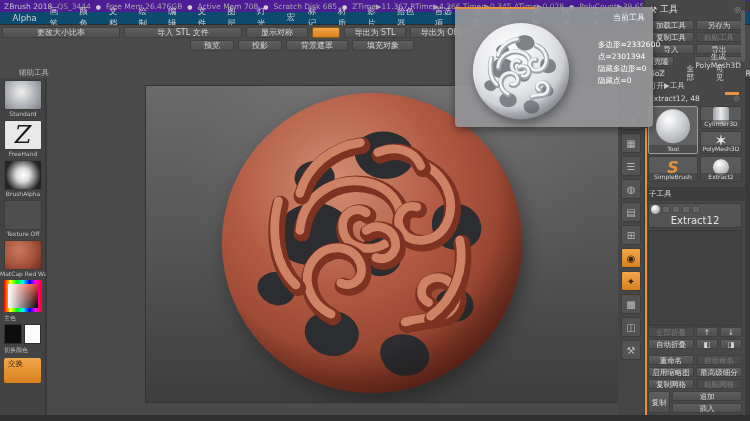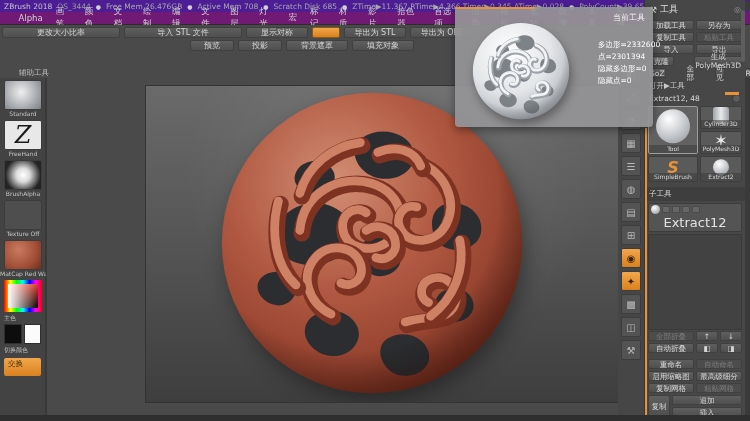--- a/index.html
+++ b/index.html
@@ -12,22 +12,22 @@
     font-size:7.5px; color:#9a9a9a; padding:0 4px; white-space:nowrap; }
   #titlebar .app { color:#c3c3c3; }
   #titlebar .bullet { color:#d0d0d0; font-size:6px; }
   #titlebar .stat { color:#a8a8a8; }
   .tb-btn { background:#3c3c3c; border-radius:2px; padding:0 5px; height:10px;
     line-height:10px; color:#c8c8c8; cursor:pointer; }
   #titlebar .spacer { flex:1; }
 
   
   #menubar { position:absolute; left:0; top:12px; width:750px; height:13px;
-    background:#701a75; border-bottom:1px solid #2c2c2c; display:flex;
-    align-items:center; font-size:8.5px; color:#d2d2d2; padding:0 12px; gap:0; }
+    background:#0c4a6e; border-bottom:1px solid #2c2c2c; display:flex;
+    align-items:center; font-size:8.5px; color:#d2d2d2; padding:0 6px; gap:0; }
   #menubar span { padding:0 6.5px; cursor:pointer; }
 
   
   #shelf { position:absolute; left:0; top:25px; width:750px; height:53px;
     background:#4a4a4a; }
   .btn { background:linear-gradient(#5f5f5f,#4f4f4f); border:1px solid #404040;
     border-radius:2px; color:#d6d6d6; font-size:8px; text-align:center;
     cursor:pointer; display:inline-flex; align-items:center; justify-content:center; }
   .btn.disabled { color:#7b7b7b; background:#4c4c4c; }
   .btn.orange { background:linear-gradient(#f2a64b,#d9811f); color:#38230a;
@@ -72,21 +72,21 @@
   .th-texoff { background:#4e4e4e; }
   .th-matcap { background:radial-gradient(circle at 38% 32%, #c97a5e, #a34f38 60%, #6e2d1e); }
   #color-picker { width:38px; height:32px; margin:2px auto 0;
     background:linear-gradient(90deg,#f00,#ff0,#0f0,#0ff,#00f,#f0f,#f00); position:relative; }
   #color-picker .sv { position:absolute; left:4px; top:4px; right:4px; bottom:4px;
     background:linear-gradient(to right,#fff,rgba(255,255,255,0)),
                linear-gradient(to top,#000,rgba(0,0,0,0)), #e03a2a; }
   .tray-small-lbl { font-size:6px; color:#bdbdbd; text-align:left; padding:2px 0 1px 4px; }
   #swatches { display:flex; gap:2px; padding:0 4px; }
   #swatches .sw { width:18px; height:20px; border:1px solid #2f2f2f; cursor:pointer; }
-  #swap-btn { margin:2px 4px 0; height:18px; background:linear-gradient(#f2a64b,#d9811f);
+  #swap-btn { margin:2px 4px 0; height:25px; background:linear-gradient(#f2a64b,#d9811f);
     border-radius:2px; color:#3a2708; font-size:7.5px; line-height:11px;
     padding-left:4px; cursor:pointer; }
 
   
   #canvas-area { position:absolute; left:47px; top:78px; width:571px; height:337px;
     background:#4a4a4a; }
   #canvas-doc { position:absolute; left:99px; top:8px; width:494px; height:316px;
     background:radial-gradient(ellipse at 50% 28%, rgba(255,255,255,.10), rgba(0,0,0,0) 60%),
                linear-gradient(180deg,#6a6a6a 0%, #575757 45%, #3e3e3e 100%);
     box-shadow:0 0 0 1px #333; overflow:hidden; }
@@ -154,21 +154,21 @@
   .star-ico { color:#e4e6e8; font-size:16px; }
   .s-ico { color:#e8933a; font-size:16px; font-weight:bold; font-style:italic; }
   #subtool-hdr { margin-top:3px; background:#3e3e3e; padding:2px 4px; color:#d8d8d8; }
   #subtool-item { margin:2px 3px; background:#545454; border:1px solid #3c3c3c;
     border-radius:2px; cursor:pointer; }
   #subtool-item .icons { display:flex; align-items:center; gap:2px; padding:1px 2px; }
   #subtool-item .mini-dot { width:9px; height:9px; border-radius:50%;
     background:radial-gradient(circle at 35% 30%, #fff, #b9bcc0 60%, #888); }
   #subtool-item .tinybtn { width:8px; height:7px; background:#666; border-radius:1px;
     border:1px solid #4a4a4a; }
-  #subtool-item .nm { text-align:center; font-size:13px; color:#e2e2e2; padding-bottom:1px; }
+  #subtool-item .nm { text-align:center; font-size:10px; color:#e2e2e2; padding-bottom:1px; }
   #subtool-list { height:96px; margin:0 3px; background:#424242; border:1px solid #3a3a3a; }
   .tp-grid2 { display:grid; grid-template-columns:46px 22px 22px; gap:2px; padding:1px 3px; }
   .tp-grid3 { display:grid; grid-template-columns:46px 46px; gap:2px; padding:1px 3px; }
   .tp-grid4 { display:grid; grid-template-columns:22px 70px; grid-auto-rows:10px; gap:2px; padding:1px 3px; }
   .tall { grid-row:1 / span 2; height:auto !important; }
   #tp-scroll { position:absolute; right:0; top:10px; width:4px; height:52px;
     background:#5e5e5e; border-radius:2px; }
 
   #bottom-bar { position:absolute; left:0; top:415px; width:750px; height:6px;
     background:#2f2f2f; }

